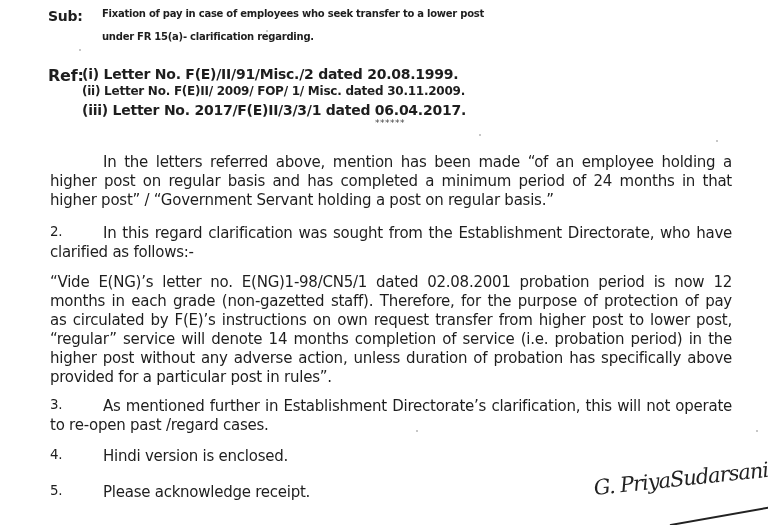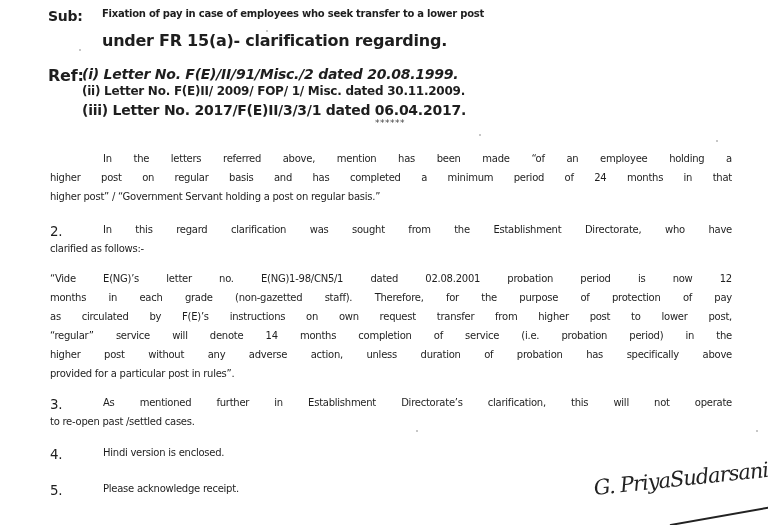--- a/index.html
+++ b/index.html
@@ -21,28 +21,28 @@
       position: absolute;
       left: 16px;
       top: 0;
       width: 624px;
       height: 525px;
     }
     .abs { position: absolute; white-space: nowrap; }
     .bold { font-weight: bold; }
     .sub-label { left: 32px; top: 8px; font-size: 14px; }
     .sub-line1 { left: 86px; top: 8px; font-size: 10px; }
-    .sub-line2 { left: 86px; top: 31px; font-size: 16px; }
+    .sub-line2 { left: 86px; top: 31px; font-size: 10px; }
     .ref-label { left: 32px; top: 66px; font-size: 16px; }
     .ref-1 { left: 66px; top: 66px; font-size: 14px; }
     .ref-2 { left: 66px; top: 84px; font-size: 12px; }
     .ref-3 { left: 66px; top: 102px; font-size: 14px; }
     .stars { left: 359px; top: 118px; font-size: 9px; font-weight: normal; letter-spacing: 0.5px; color: #444; }
 
-    .para-line { font-size: 10px; }
+    .para-line { font-size: 15px; }
     .justify {
       display: block;
       text-align: justify;
       text-align-last: justify;
       white-space: normal;
     }
     .num { font-size: 13.4px; }
 
     .signature {
       position: absolute;
@@ -87,21 +87,21 @@
 <div class="page">
 
   <div>
     <span class="abs bold sub-label">Sub:</span>
     <span class="abs bold sub-line1">Fixation of pay in case of employees who seek transfer to a lower post</span>
     <span class="abs bold sub-line2">under FR 15(a)- clarification regarding.</span>
   </div>
 
   <div>
     <span class="abs bold ref-label">Ref:</span>
-    <span class="abs bold ref-1" style="left:66px;font-style:italic;">(i)  Letter No. F(E)/II/91/Misc./2 dated 20.08.1999.</span>
+    <span class="abs bold ref-1" style="left:66px;">(i)  Letter No. F(E)/II/91/Misc./2 dated 20.08.1999.</span>
     <span class="abs bold ref-2">(ii) Letter No. F(E)II/ 2009/ FOP/ 1/ Misc. dated 30.11.2009.</span>
     <span class="abs bold ref-3">(iii) Letter No. 2017/F(E)II/3/3/1 dated 06.04.2017.</span>
     <span class="abs stars">******</span>
   </div>
 
   <div>
     <span class="abs para-line justify" style="left:87px; top:153px; width:629px;">In the letters referred above, mention has been made “of an employee holding a</span>
     <span class="abs para-line justify" style="left:34px; top:172px; width:682px;">higher post on regular basis and has completed a minimum period of 24 months in that</span>
     <span class="abs para-line" style="left:34px; top:191px;">higher post” / “Government Servant holding a post on regular basis.”</span>
   </div>
@@ -117,21 +117,21 @@
     <span class="abs para-line justify" style="left:34px; top:292px; width:682px;">months in each grade (non-gazetted staff).  Therefore, for the purpose of protection of pay</span>
     <span class="abs para-line justify" style="left:34px; top:311px; width:682px;">as circulated by F(E)’s instructions on own request transfer from higher post to lower post,</span>
     <span class="abs para-line justify" style="left:34px; top:330px; width:682px;">“regular” service will denote 14 months completion of service (i.e. probation period) in the</span>
     <span class="abs para-line justify" style="left:34px; top:349px; width:682px;">higher post without any adverse action, unless duration of probation has specifically above</span>
     <span class="abs para-line" style="left:34px; top:368px;">provided for a particular post in rules”.</span>
   </div>
 
   <div>
     <span class="abs num" style="left:34px; top:397px;">3.</span>
     <span class="abs para-line justify" style="left:87px; top:397px; width:629px;">As mentioned further in Establishment Directorate’s clarification, this will not operate</span>
-    <span class="abs para-line" style="left:34px; top:416px;">to re-open past /settled cases.</span>
+    <span class="abs para-line" style="left:34px; top:416px;">to re-open past /regard cases.</span>
   </div>
 
   <div>
     <span class="abs num" style="left:34px; top:447px;">4.</span>
     <span class="abs para-line" style="left:87px; top:447px;">Hindi version is enclosed.</span>
   </div>
 
   <div>
     <span class="abs num" style="left:34px; top:483px;">5.</span>
     <span class="abs para-line" style="left:87px; top:483px;text-align:right;">Please acknowledge receipt.</span>

